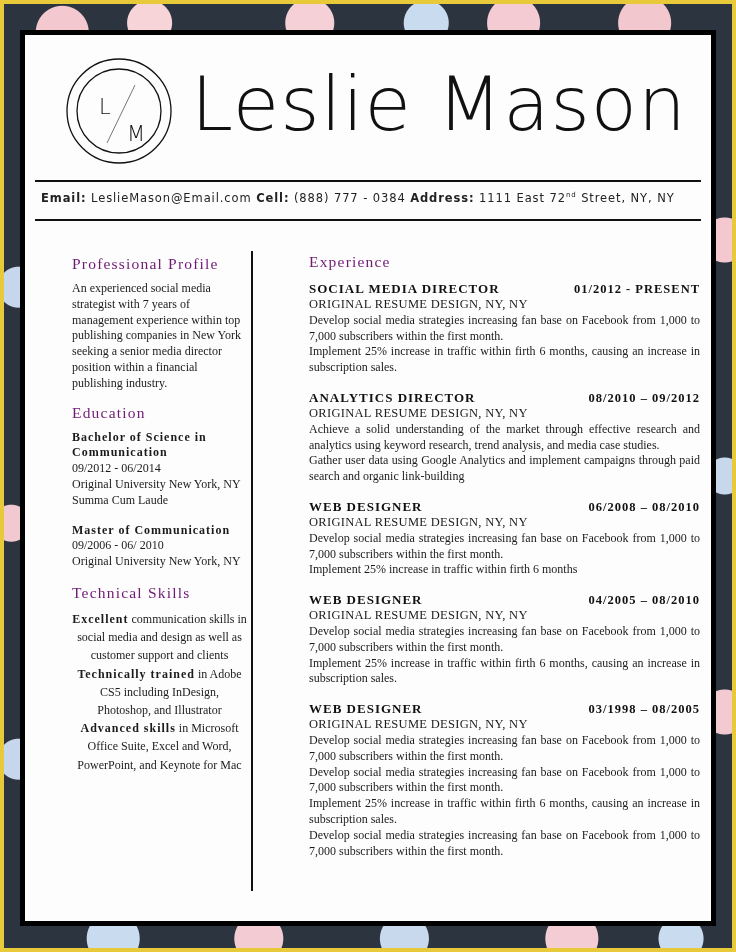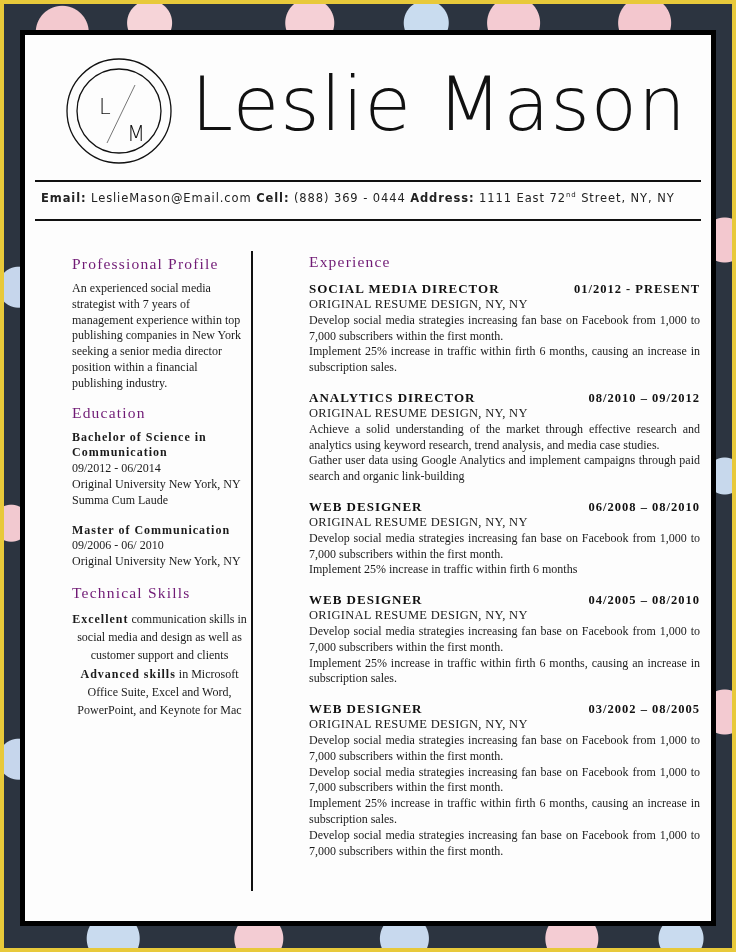--- a/index.html
+++ b/index.html
@@ -98,21 +98,21 @@
     <text x="62" y="84" font-family="DejaVu Sans, sans-serif" font-size="21" font-weight="200" fill="#111">M</text>
   </svg>
 
   <div class="name">Leslie Mason</div>
 
   <div class="rule top"></div>
   <div class="contact">
     <b>Email:</b>
     <span>LeslieMason@Email.com</span>
     <b>Cell:</b>
-    <span>(888) 369 - 0444</span>
+    <span>(888) 777 - 0384</span>
     <b>Address:</b>
     <span><span>1111 East 72</span><sup>nd</sup><span> Street, NY, NY</span></span>
   </div>
   <div class="rule bot"></div>
 
   <div class="left">
     <h2>Professional Profile</h2>
     <p class="profile">An experienced social media strategist with 7 years of management experience within top publishing companies in New York seeking a senior media director position within a financial publishing industry.</p>
 
     <h2>Education</h2>
@@ -124,20 +124,21 @@
     </div>
     <div class="edu">
       <div class="deg">Master of Communication</div>
       <div>09/2006 - 06/ 2010</div>
       <div>Original University New York, NY</div>
     </div>
 
     <h2 style="margin-top:8px">Technical Skills</h2>
     <div class="skills">
       <div><b>Excellent</b><span> communication skills in social media and design as well as customer support and clients</span></div>
+      <div><b>Technically trained</b><span> in Adobe CS5 including InDesign, Photoshop, and Illustrator</span></div>
       <div><b>Advanced skills</b><span> in Microsoft Office Suite, Excel and Word, PowerPoint, and Keynote for Mac</span></div>
     </div>
   </div>
 
   <div class="vrule"></div>
 
   <div class="right">
     <h2 style="margin-bottom:10px">Experience</h2>
 
     <div class="job">
@@ -184,21 +185,21 @@
       <div class="company">ORIGINAL RESUME DESIGN, NY, NY</div>
       <div class="bullets">
         <div>Develop social media strategies increasing fan base on Facebook from 1,000 to 7,000 subscribers within the first month.</div>
         <div>Implement 25% increase in traffic within firth 6 months, causing an increase in subscription sales.</div>
       </div>
     </div>
 
     <div class="job">
       <div class="job-head">
           <span class="job-title">WEB DESIGNER</span>
-          <span class="job-date">03/2002 – 08/2005</span>
+          <span class="job-date">03/1998 – 08/2005</span>
         </div>
       <div class="company">ORIGINAL RESUME DESIGN, NY, NY</div>
       <div class="bullets">
         <div>Develop social media strategies increasing fan base on Facebook from 1,000 to 7,000 subscribers within the first month.</div>
         <div>Develop social media strategies increasing fan base on Facebook from 1,000 to 7,000 subscribers within the first month.</div>
         <div>Implement 25% increase in traffic within firth 6 months, causing an increase in subscription sales.</div>
         <div>Develop social media strategies increasing fan base on Facebook from 1,000 to 7,000 subscribers within the first month.</div>
       </div>
     </div>
   </div>

